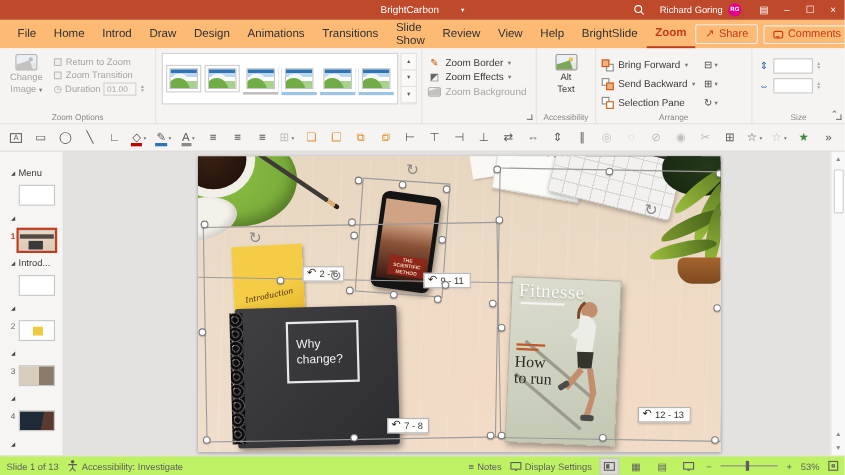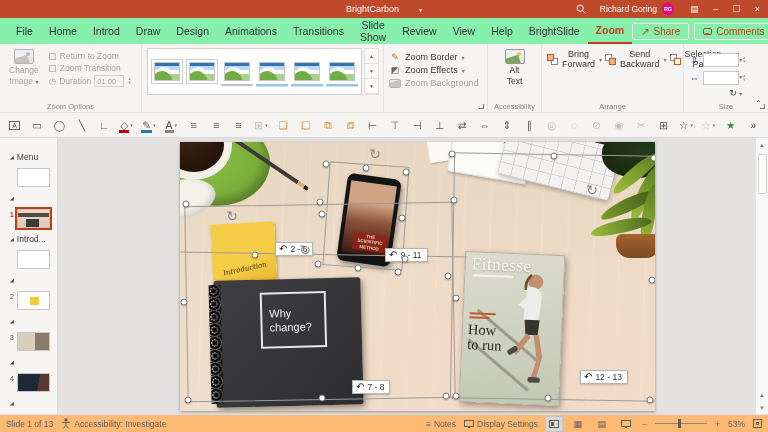--- a/index.html
+++ b/index.html
@@ -10,21 +10,21 @@
   .titlebar{height:18px;background:#BE4A2B;color:#fff;position:relative;display:flex;align-items:center;flex:0 0 18px;}
   .tb-center{position:absolute;left:0;right:0;text-align:center;font-size:9px;display:flex;justify-content:center;gap:20px;align-items:center;}
   .tb-center .dd{font-size:6px;}
   .tb-right{position:absolute;right:0;top:0;height:18px;display:flex;align-items:center;gap:0;}
   .tb-user{font-size:8.5px;margin-right:5px;}
   .tb-search{margin-right:14px;display:flex;align-items:center;}
   .avatar{width:12px;height:12px;border-radius:50%;background:#E3008C;color:#fff;font-size:5.5px;font-weight:bold;display:flex;align-items:center;justify-content:center;margin-right:10px;}
   .winbtn{width:21px;height:18px;display:flex;align-items:center;justify-content:center;font-size:9px;color:#fff;}
 
   
-  .menubar{height:26px;background:#86efac;display:flex;align-items:center;flex:0 0 26px;text-align:center;}
+  .menubar{height:26px;background:#fdba74;display:flex;align-items:center;flex:0 0 26px;}
   .tabs{display:flex;list-style:none;padding-left:8px;align-items:center;height:100%;}
   .tab{font-size:10.5px;color:#323130;padding:0 8px;height:100%;display:flex;align-items:center;cursor:default;}
   .tab.active{color:#C13C1A;border-bottom:2.5px solid #C13C1A;font-weight:bold;}
   .mb-right{margin-left:auto;display:flex;align-items:center;gap:5px;padding-right:6px;}
   .mb-btn{display:flex;align-items:center;gap:4px;color:#C13C1A;font-size:10px;border:1px solid #EDEBE9;border-radius:2px;padding:2px 8px;}
   .bubble{width:9px;height:7px;border:1px solid #C13C1A;border-radius:2px;position:relative;}
   .bubble::after{content:"";position:absolute;left:1px;bottom:-3px;border:2px solid transparent;border-top-color:#C13C1A;}
 
   
   .ribbon{height:69px;background:#F5F4F2;border-bottom:1px solid #E1DFDD;display:flex;flex:0 0 69px;position:relative;}
@@ -57,21 +57,21 @@
   .gal-pic::before{content:"";position:absolute;left:2px;top:4px;width:13px;height:7px;background:#F4F6F8;border-radius:50%;}
   .gal-pic::after{content:"";position:absolute;left:-4px;bottom:-4px;width:22px;height:13px;background:#70AD47;border-radius:50% 50% 0 0/100% 100% 0 0;}
   .gal-scroll{display:flex;flex-direction:column;margin-left:2px;border:1px solid #E1DFDD;background:#FBFAF9;}
   .gal-sbtn{width:13px;height:15px;font-size:5px;color:#605E5C;display:flex;align-items:center;justify-content:center;border-bottom:1px solid #E1DFDD;}
 
   .fmt-col{display:flex;flex-direction:column;gap:3px;font-size:9px;padding-top:4px;}
   .fmt-row{display:flex;align-items:center;gap:4px;}
   .fmt-ic{width:12px;text-align:center;font-size:9px;}
   .launcher{position:absolute;right:3px;bottom:3px;width:5px;height:5px;border-right:1px solid #797775;border-bottom:1px solid #797775;}
 
-  .arr-col{display:flex;flex-direction:row;gap:3px;font-size:9px;padding-top:4px;text-align:center;}
+  .arr-col{display:flex;flex-direction:column;gap:3px;font-size:9px;padding-top:4px;}
   .arr-row{display:flex;align-items:center;gap:4px;height:14px;}
   .ic2{position:relative;width:11px;height:11px;flex:0 0 11px;}
   .ic2 i{position:absolute;width:7px;height:7px;border:1px solid #8A8886;background:#fff;}
   .ic2 i.f{background:#F4B183;border-color:#C55A11;z-index:2;}
   .ic2.fwd i.f{left:0;top:0;} .ic2.fwd i.b{right:0;bottom:0;}
   .ic2.bwd i.f{right:0;bottom:0;} .ic2.bwd i.b{left:0;top:0;}
   .arr-mini{display:flex;flex-direction:column;gap:3px;margin-left:8px;padding-top:4px;}
   .mini-btn{display:flex;align-items:center;gap:2px;font-size:9px;color:#444;height:14px;}
 
   .size-col{display:flex;flex-direction:column;gap:4px;padding-top:5px;}
@@ -161,21 +161,21 @@
   .selline{position:absolute;border-top:1px solid #9B9B9B;z-index:4;}
   .handle{position:absolute;width:7px;height:7px;border-radius:50%;background:#fff;border:1px solid #7C7C7C;transform:translate(-50%,-50%);z-index:6;box-shadow:0 1px 1px rgba(0,0,0,.2);}
   .rot{position:absolute;font-size:14px;color:#8A8A8A;z-index:6;transform:translate(-50%,-50%);line-height:1;}
 
   .vscroll{width:13px;background:#F8F8F8;border-left:1px solid #E3E1DF;position:relative;flex:0 0 13px;display:flex;flex-direction:column;align-items:center;}
   .vs-btn{width:13px;height:13px;display:flex;align-items:center;justify-content:center;font-size:6px;color:#8A8886;}
   .vs-thumb{position:absolute;top:16px;left:2px;width:9px;height:40px;background:#fff;border:1px solid #D2D0CE;border-radius:1px;}
   .vs-bottom{position:absolute;bottom:0;left:0;right:0;display:flex;flex-direction:column;align-items:center;}
 
   
-  .statusbar{height:18px;background:#fdba74;border-top:1px solid #E1DFDD;display:flex;align-items:center;font-size:8.5px;color:#605E5C;padding:0 6px;flex:0 0 18px;gap:8px;}
+  .statusbar{height:18px;background:#bef264;border-top:1px solid #E1DFDD;display:flex;align-items:center;font-size:8.5px;color:#605E5C;padding:0 6px;flex:0 0 18px;gap:8px;}
   .sb-right{margin-left:auto;display:flex;align-items:center;gap:8px;}
   .sb-item{display:flex;align-items:center;gap:3px;}
   .view-btn{width:16px;height:14px;display:flex;align-items:center;justify-content:center;font-size:9px;color:#605E5C;}
   .view-btn.active{background:#DBD9D7;outline:1px solid #C8C6C4;}
   .nv-ic{width:10px;height:8px;border:1px solid #605E5C;position:relative;}
   .nv-ic::after{content:"";position:absolute;left:1px;top:1px;bottom:1px;width:2.5px;background:#605E5C;}
   .ss-ic{width:10px;height:7px;border:1px solid #605E5C;position:relative;}
   .ss-ic::after{content:"";position:absolute;left:3px;right:3px;bottom:-2px;height:1px;background:#605E5C;}
   .zoom-track{width:52px;height:1px;background:#8A8886;position:relative;}
   .zoom-thumb{position:absolute;left:45%;top:-4px;width:3px;height:9px;background:#605E5C;}

